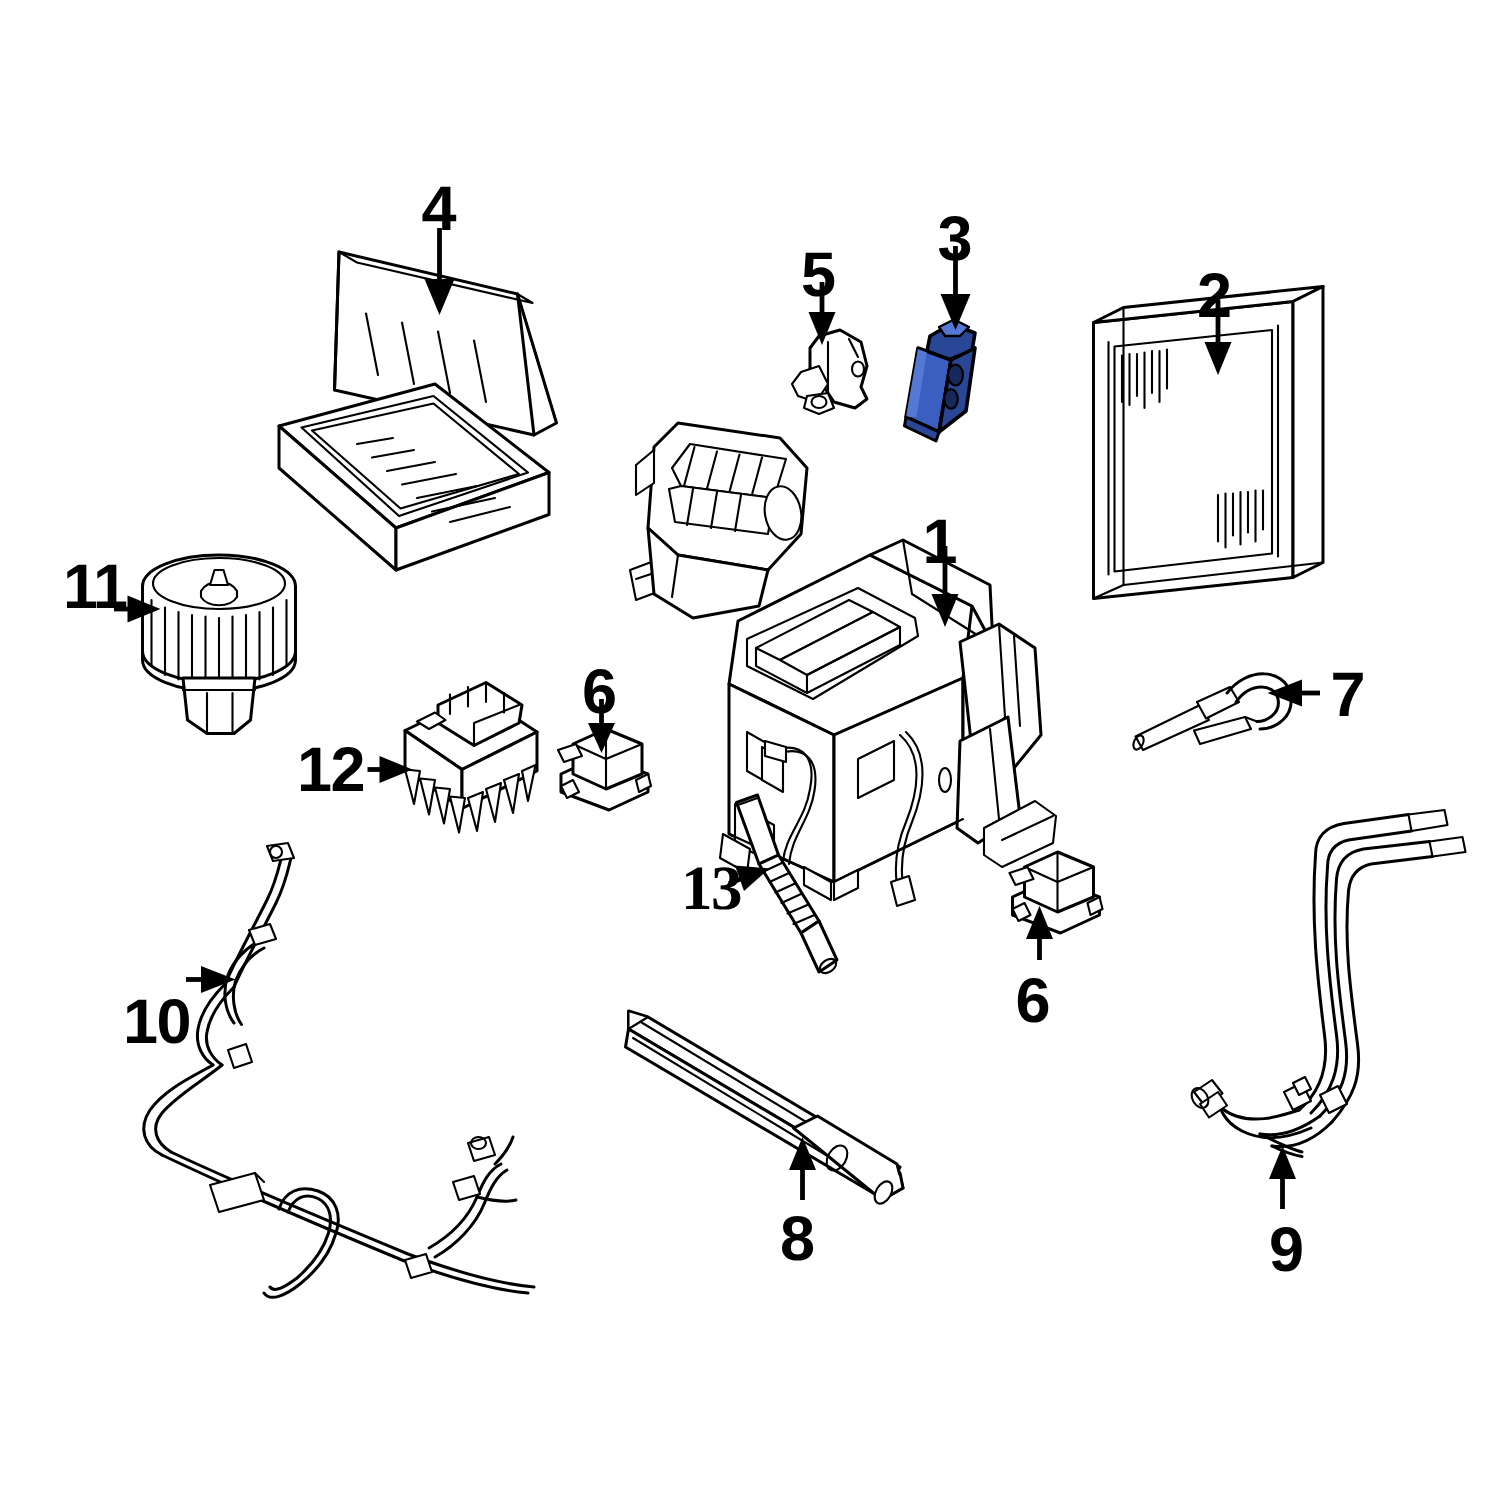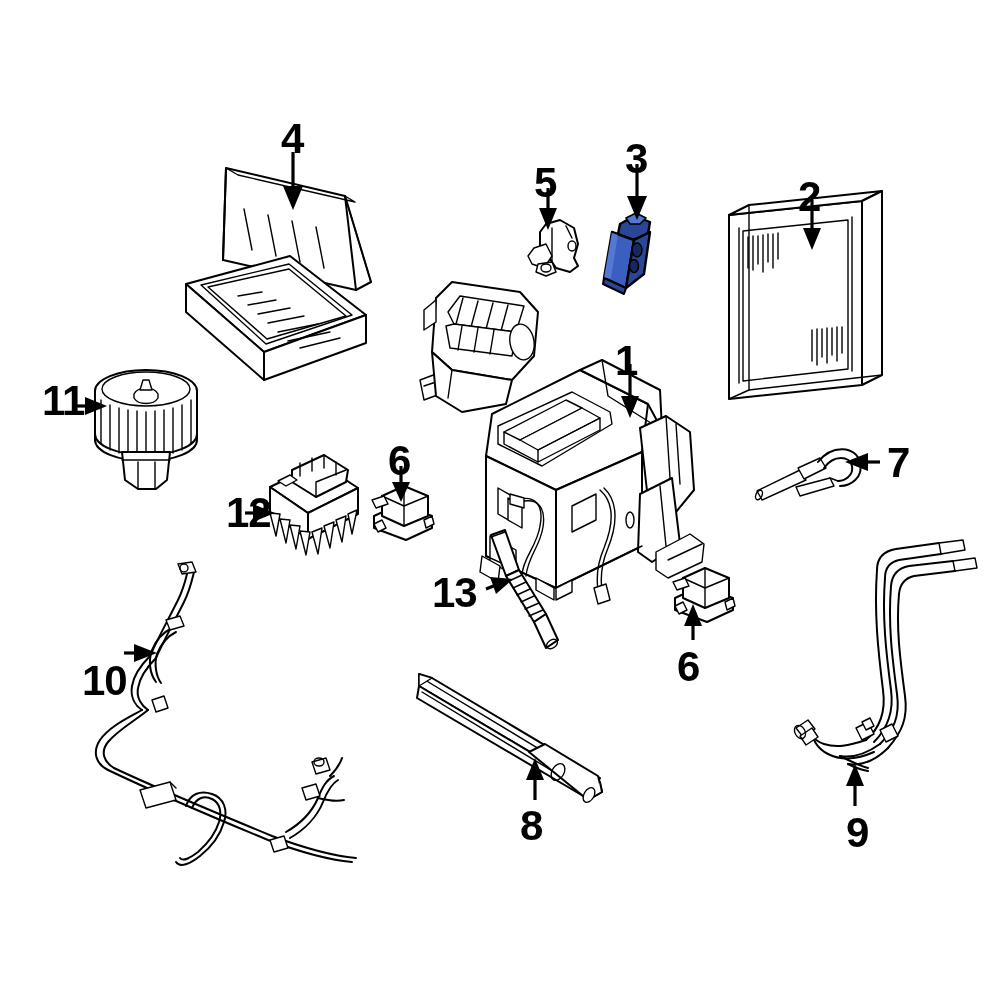--- a/index.html
+++ b/index.html
@@ -540,19 +540,19 @@
   <div class="callout-label" style="left:677px; top:646px;">6</div>
 
   <div class="callout-label" style="left:887px; top:442px;">7</div>
 
   <div class="callout-label" style="left:520px; top:805px;">8</div>
 
   <div class="callout-label" style="left:846px; top:812px;">9</div>
 
   <div class="callout-label" style="left:82px; top:660px;">10</div>
 
-  <div class="callout-label" style="left:42px; top:380px;text-align:center;">11</div>
-
-  <div class="callout-label" style="left:198px; top:492px;margin-left:28px;">12</div>
-
-  <div class="callout-label" style="left:432px; top:572px;">13</div>
+  <div class="callout-label" style="left:42px; top:370px;text-align:center;">11</div>
+
+  <div class="callout-label" style="left:198px; top:492px;">12</div>
+
+  <div class="callout-label" style="left:454px; top:572px;font-family:Liberation Serif, serif;">13</div>
 
 </div>
 
 </body></html>

